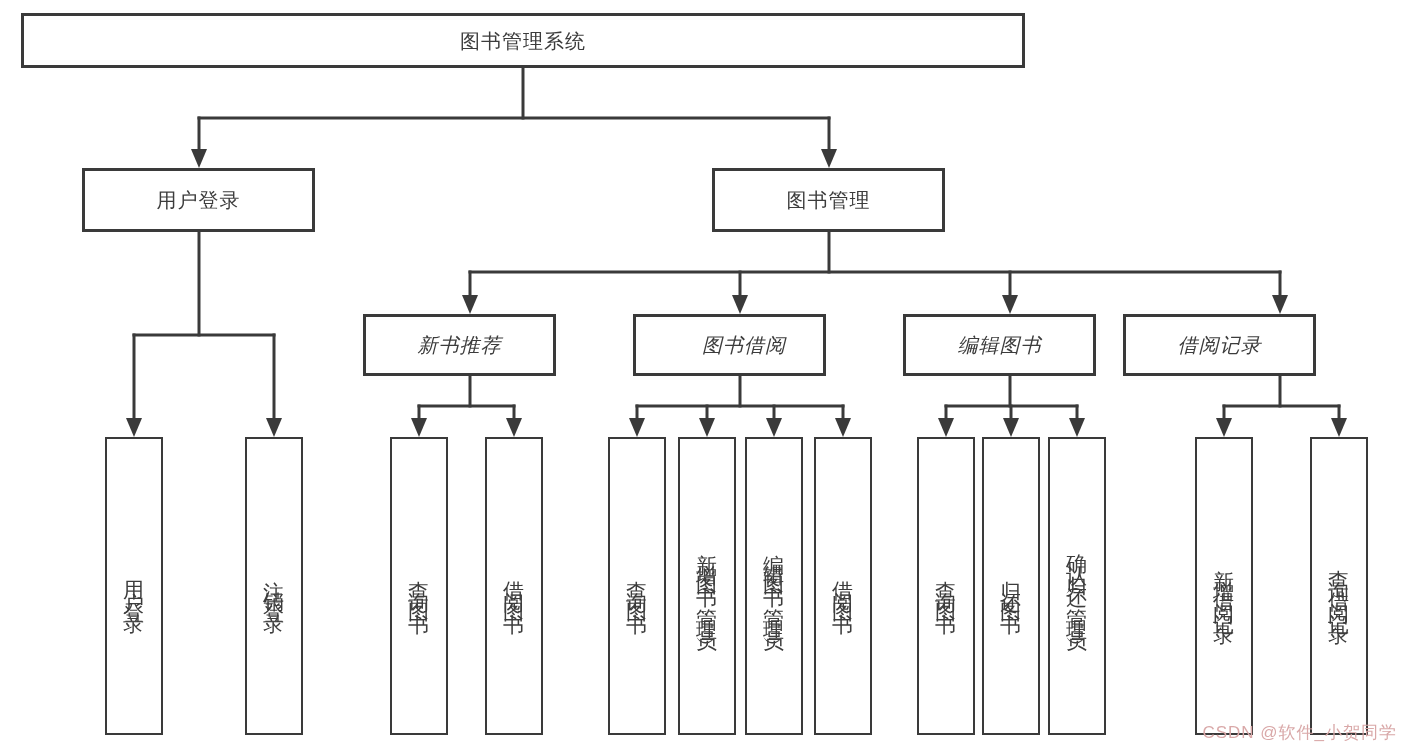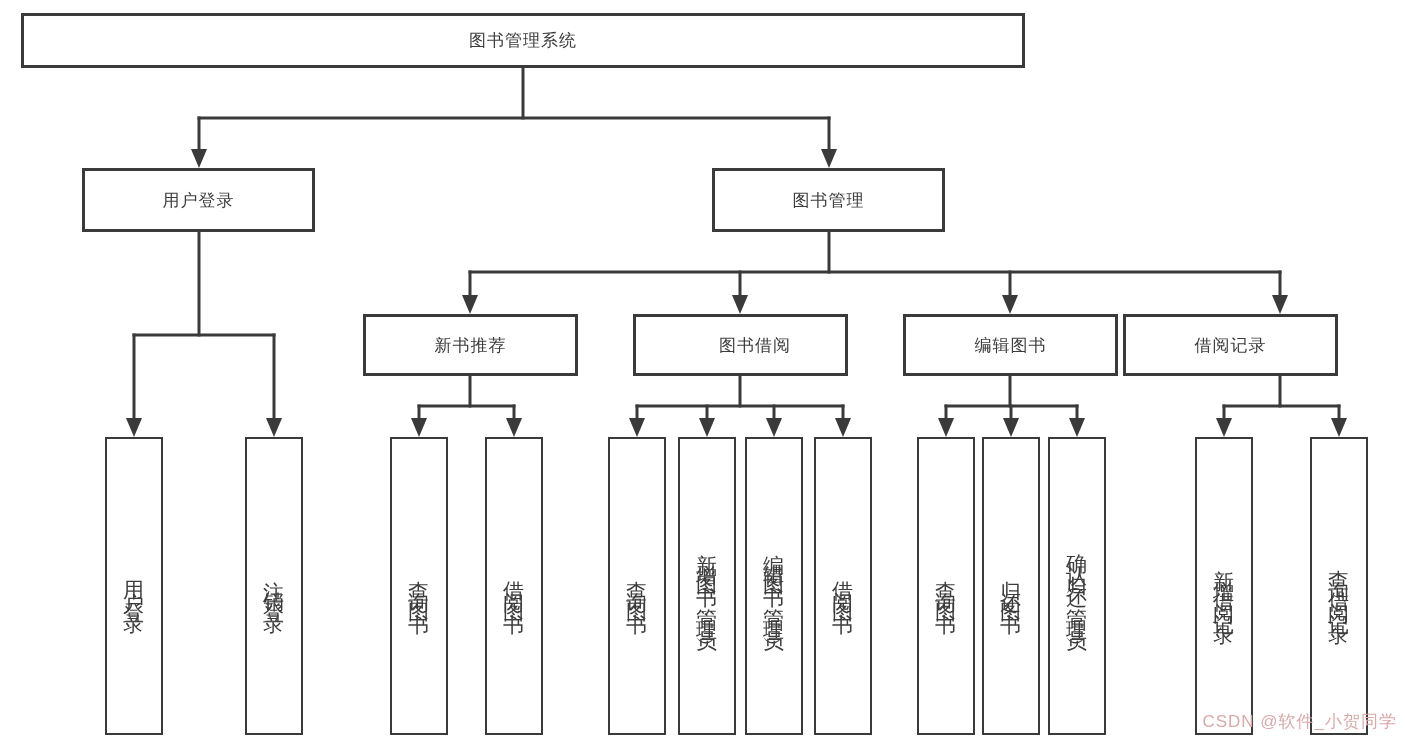--- a/index.html
+++ b/index.html
@@ -14,38 +14,38 @@
   #connectors{position:absolute;left:0;top:0;z-index:0;pointer-events:none;}
   .box{
     position:absolute;
     background:var(--bg,#ffffff);
     border:3px solid var(--line,#3a3a3a);
     box-sizing:border-box;
     display:flex;align-items:center;justify-content:center;
     z-index:1;
   }
   .box span{display:block;line-height:1;}
-  .h-node{font-size:17px;letter-spacing:1px;}
+  .h-node{font-size:20px;letter-spacing:1px;}
   .root{left:21px;top:13px;width:1004px;height:55px;}
   .l2{top:168px;width:233px;height:64px;}
-  .l3{top:314px;width:215px;height:62px;}
+  .l3{top:314px;width:193px;height:62px;font-style:italic;}
   .leaf{
     top:437px;width:58px;height:298px;
     border-width:2px;
   }
   .leaf span{
     writing-mode:vertical-rl;
     text-orientation:mixed;
     font-size:21px;
     letter-spacing:11px;
     white-space:nowrap;
   }
   .watermark{
     position:absolute;
-    right:8px;bottom:14px;
+    right:8px;bottom:3px;
     font-size:17px;
     letter-spacing:1px;
     color:var(--wm,#d9a8a8);
     z-index:2;
   }
 </style>
 </head>
 <body>
 
 <div class="stage">

